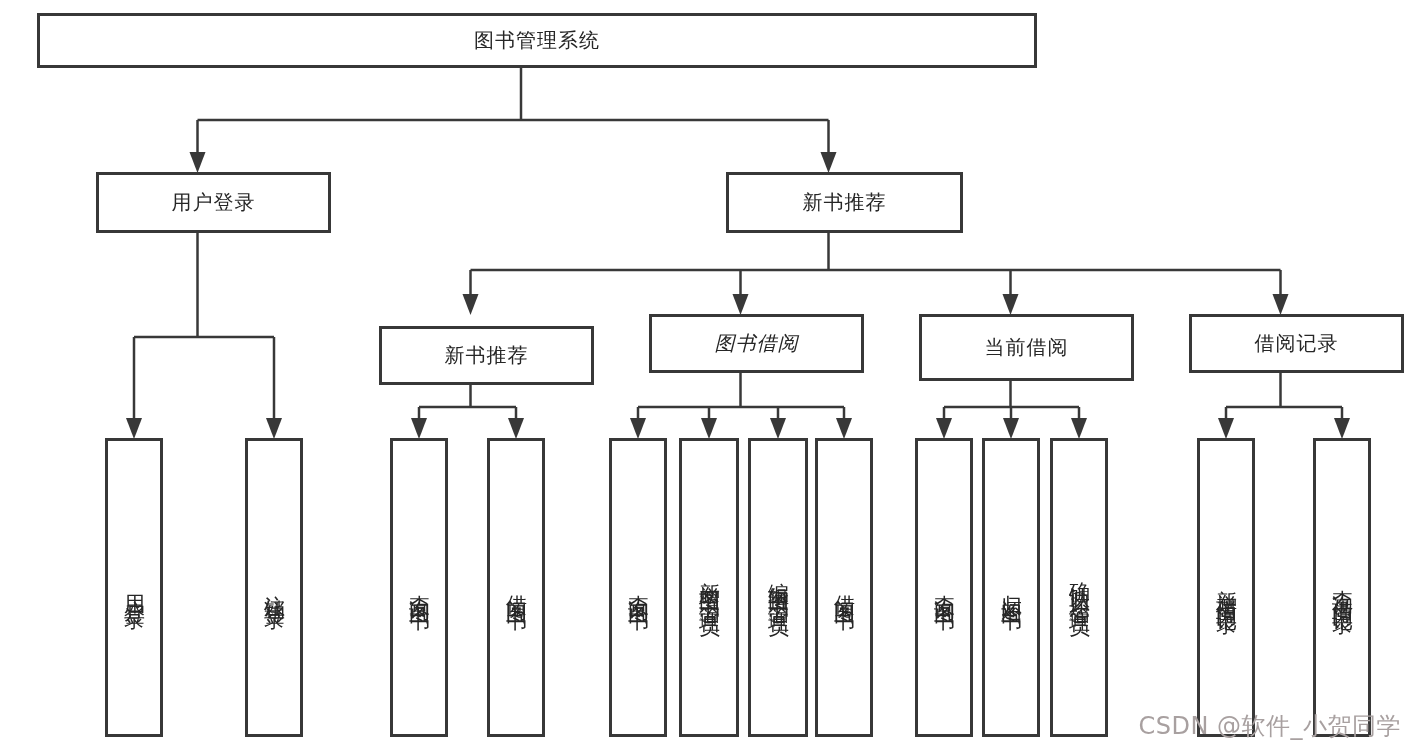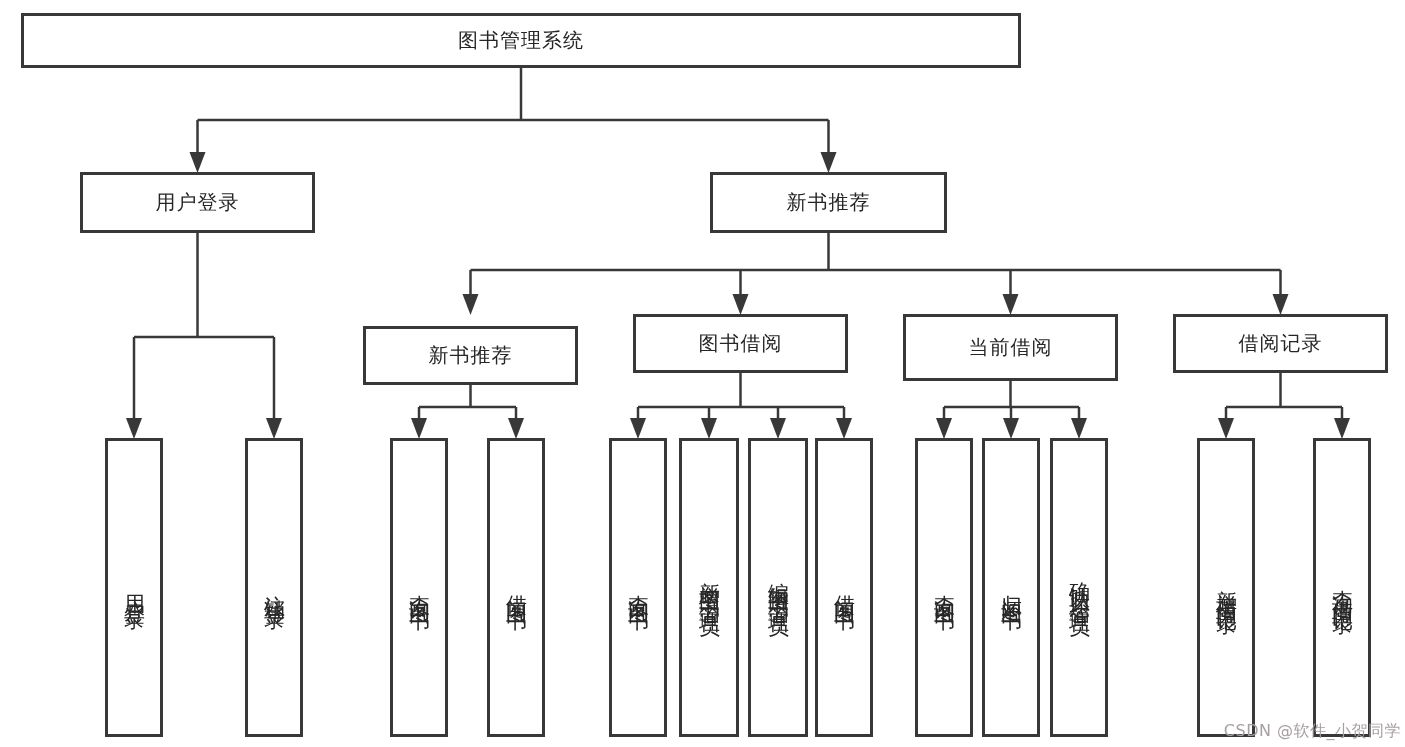--- a/index.html
+++ b/index.html
@@ -29,36 +29,37 @@
     color: #262626;
     display: flex;
     align-items: center;
     justify-content: center;
     z-index: 2;
   }
   .node.h {
     font-size: 20px;
     letter-spacing: 1px;
     white-space: nowrap;
+    margin-left: 16px;
   }
   .node.v {
     font-size: 21px;
   }
   .node.v .vtext {
     writing-mode: vertical-rl;
     text-orientation: mixed;
     letter-spacing: 5px;
     line-height: 1;
     white-space: nowrap;
   }
   #watermark {
     position: absolute;
     right: 4px;
     bottom: 5px;
-    font-size: 16px;
+    font-size: 24px;
     letter-spacing: 0.5px;
     color: #a8a0a0;
     z-index: 5;
     white-space: nowrap;
   }
 </style>
 </head>
 <body>
 
 <div id="canvas">
@@ -122,21 +123,21 @@
       </div>
       <div class="node h" style="left: 80px; top: 172px; width: 235px; height: 61px;">
         <span>用户登录</span>
       </div>
       <div class="node h" style="left: 710px; top: 172px; width: 237px; height: 61px;">
         <span>新书推荐</span>
       </div>
       <div class="node h" style="left: 363px; top: 326px; width: 215px; height: 59px; align-items: center;">
         <span>新书推荐</span>
       </div>
-      <div class="node h" style="left: 633px; top: 314px; width: 215px; height: 59px;">
+      <div class="node h" style="left: 633px; top: 314px; width: 215px; height: 59px; font-style: italic;">
         <span>图书借阅</span>
       </div>
       <div class="node h" style="left: 903px; top: 314px; width: 215px; height: 67px;">
         <span>当前借阅</span>
       </div>
       <div class="node h" style="left: 1173px; top: 314px; width: 215px; height: 59px;">
         <span>借阅记录</span>
       </div>
       <div class="node v" style="left: 105px; top: 438px; width: 58px; height: 299px;">
         <span class="vtext">用户登录</span>

